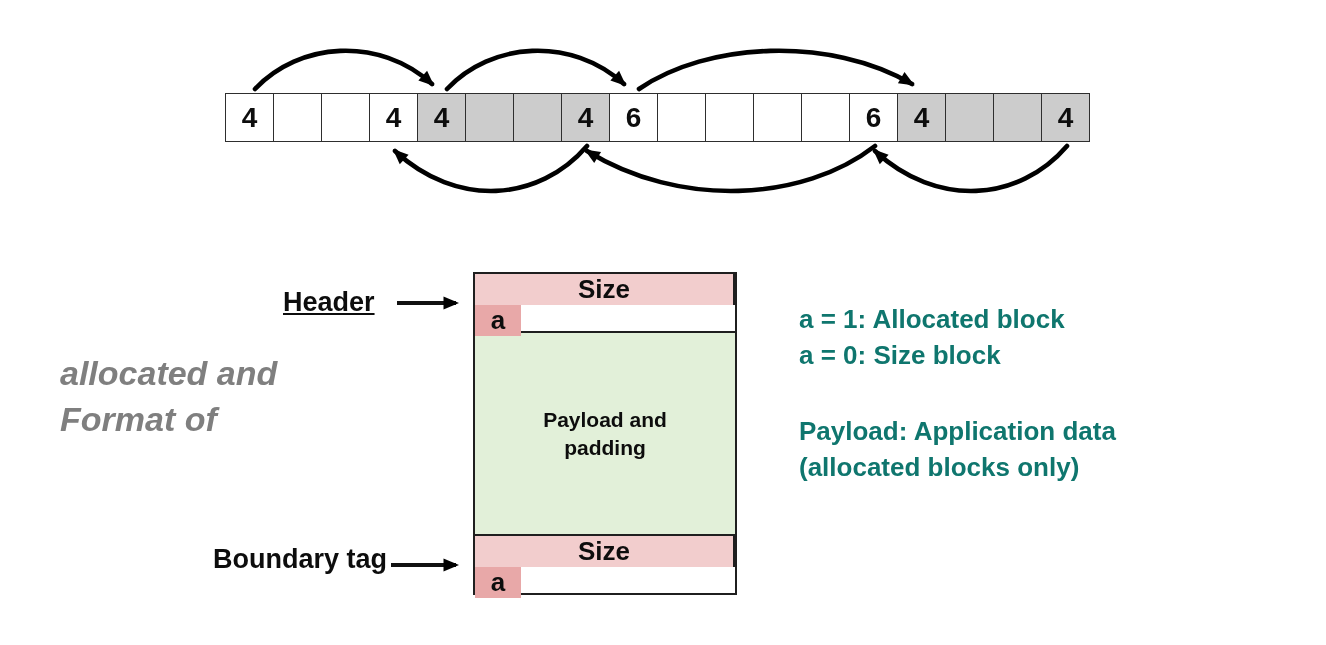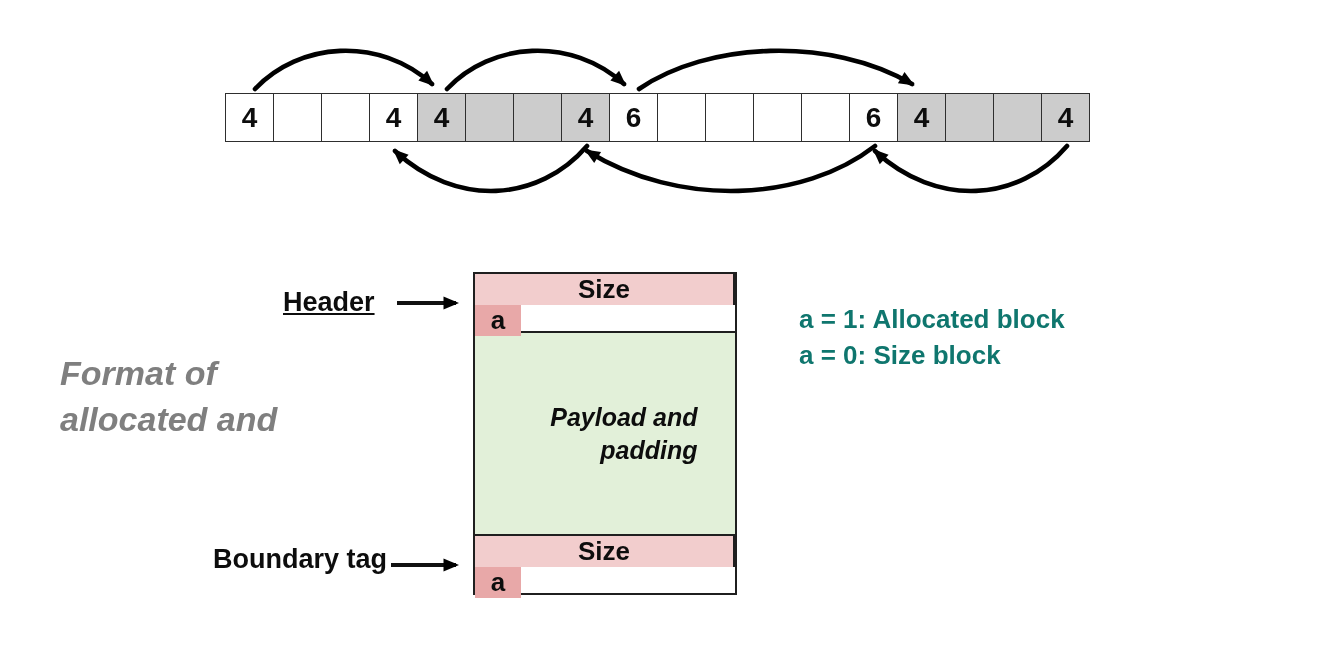--- a/index.html
+++ b/index.html
@@ -55,22 +55,22 @@
   .bar .flag {
     width: 46px; background: #e8a8a8;
     display: flex; align-items: center; justify-content: center;
     font-size: 26px; font-weight: bold; color: #0d0d0d;
   }
   .payload {
     height: 201px; background: #e2f0d9;
     display: flex; align-items: center; justify-content: center;
   }
   .payload span {
-    max-width: 185px; text-align: right;
-    font-size: 25px; font-weight: bold; color: #0d0d0d; line-height: 1.3; font-style: italic;
+    max-width: 185px; text-align: center;
+    font-size: 21px; font-weight: bold; color: #0d0d0d; line-height: 1.3;
   }
 
   
   .hdr-label {
     position: absolute; left: 283px; top: 287px;
     font-size: 27px; font-weight: bold; color: #0d0d0d; text-decoration: underline;
   }
   .ftr-label {
     position: absolute; left: 200px; top: 543px; width: 200px;
     text-align: center; font-size: 27px; font-weight: bold;
@@ -124,22 +124,22 @@
       <div class="cell"></div>
       <div class="cell"></div>
       <div class="cell">6</div>
       <div class="cell shaded">4</div>
       <div class="cell shaded"></div>
       <div class="cell shaded"></div>
       <div class="cell shaded">4</div>
     </div>
 
   <div class="caption">
+    <div>allocated and</div>
     <div>Format of</div>
-    <div>allocated and</div>
   </div>
 
   <div class="hdr-label">Header</div>
 
   <div class="block">
     <div class="bar top">
       <div class="size">Size</div>
       <div class="flag">a</div>
     </div>
     <div class="payload">
@@ -153,15 +153,19 @@
 
   <div class="ftr-label">
     <div>Boundary tag</div>
   </div>
 
   <div class="legend">
     <div class="lg-group">
       <div>a = 1: Allocated block</div>
       <div>a = 0: Size block</div>
     </div>
+    <div class="lg-group">
+      <div>Payload: Application data</div>
+      <div>(allocated blocks only)</div>
+    </div>
   </div>
 
 </div>
 
 </body></html>

